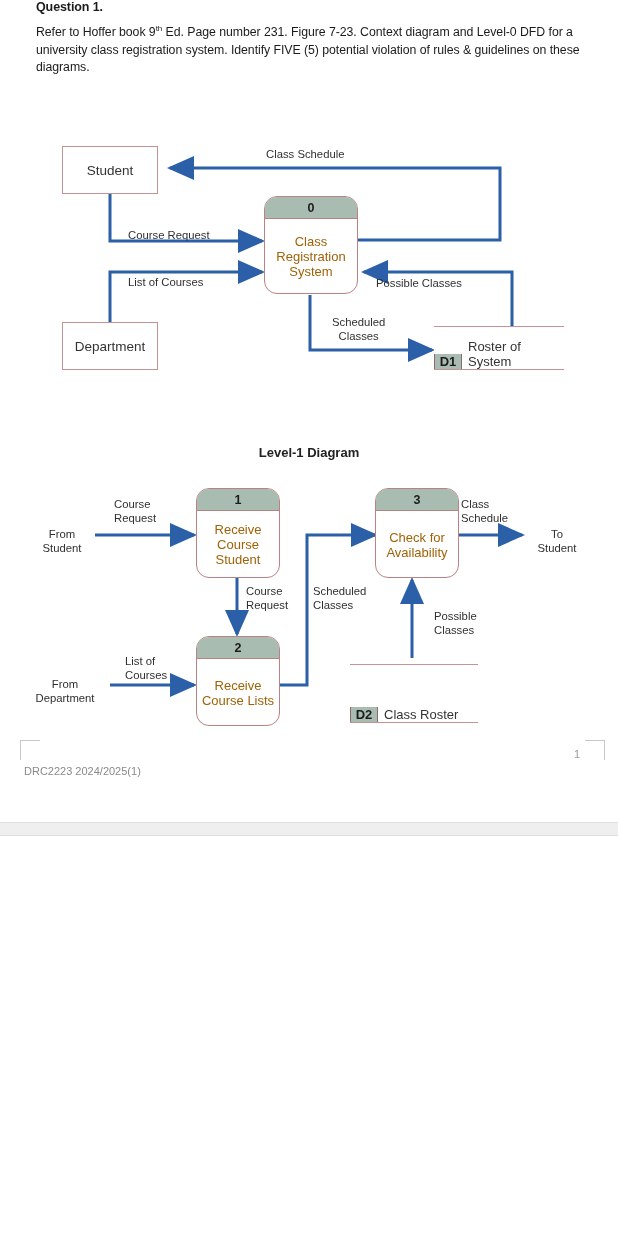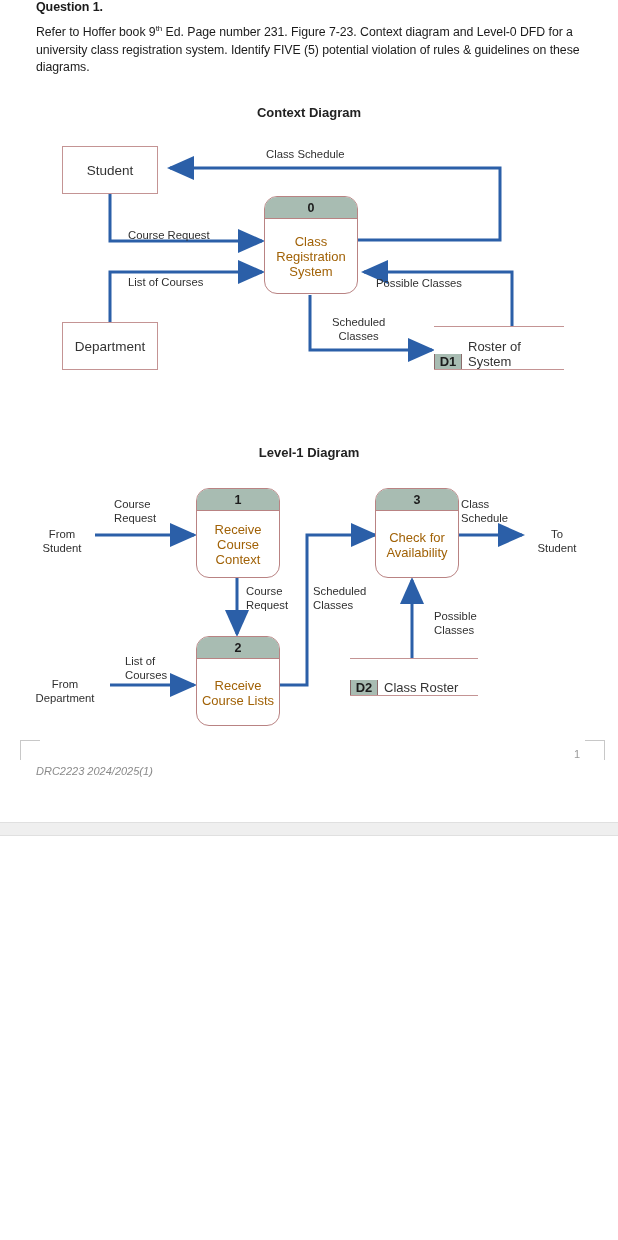--- a/index.html
+++ b/index.html
@@ -169,21 +169,20 @@
 </head>
 <body>
 
 <div class="page page-1">
 
   <div class="qhead" style="position:absolute;left:36px;top:0px;">Question 1.</div>
   <div class="qbody" style="position:absolute;left:36px;top:24px;width:548px;"><span>Refer to Hoffer book 9</span><sup>th</sup><span> Ed. Page number 231. Figure 7-23. Context diagram and Level-0 DFD for a university class registration system. Identify FIVE (5) potential violation of rules &amp; guidelines on these diagrams.</span></div>
 
   <div class="dgm" style="left:0px;top:100px;width:618px;height:300px;">
 
-    <div class="diagram-title" style="position:absolute;left:0;top:5px;width:618px;">Context Diagram</div>
 
     <svg width="618" height="300" style="position:absolute;left:0;top:0;">
       <defs>
         <marker id="ah" markerWidth="9" markerHeight="8" refX="8" refY="4" orient="auto">
           <polygon points="0,0 9,4 0,8" fill="#2b5fa8"></polygon>
         </marker>
       </defs>
 
       <polyline points="357,140 500,140 500,68 170,68" fill="none" stroke="#2b5fa8" stroke-width="3" marker-end="url(#ah)"></polyline>
 
@@ -245,38 +244,38 @@
 
       <line x1="412" y1="218" x2="412" y2="140" stroke="#2b5fa8" stroke-width="3" marker-end="url(#ah2)"></line>
 
       <line x1="457" y1="95" x2="522" y2="95" stroke="#2b5fa8" stroke-width="3" marker-end="url(#ah2)"></line>
     </svg>
 
     <div class="process" style="left:196px;top:48px;width:84px;height:90px;">
       <div class="pnum">1</div>
       <div class="pname">Receive
 Course
-Context</div>
+Student</div>
     </div>
 
     <div class="process" style="left:196px;top:196px;width:84px;height:90px;">
       <div class="pnum">2</div>
       <div class="pname">Receive
 Course
 Lists</div>
     </div>
 
     <div class="process" style="left:375px;top:48px;width:84px;height:90px;">
       <div class="pnum">3</div>
       <div class="pname">Check
 for
 Availability</div>
     </div>
 
-    <div class="store" style="left:350px;top:218px;width:128px;height:38px;">
+    <div class="store" style="left:350px;top:224px;width:128px;height:59px;">
       <div class="sid">D2</div>
       <div class="sname">Class
 Roster</div>
     </div>
 
     <div class="extlabel" style="left:30px;top:88px;width:64px;">From
 Student</div>
     <div class="extlabel" style="left:22px;top:238px;width:86px;">From
 Department</div>
     <div class="extlabel" style="left:528px;top:88px;width:58px;">To
@@ -298,21 +297,21 @@
 
   <div class="cropmark" style="left:20px;top:740px;width:20px;height:20px;">
     <i style="left:0;top:0;width:1px;height:20px;"></i>
     <i style="left:0;top:0;width:20px;height:1px;"></i>
   </div>
   <div class="cropmark" style="left:585px;top:740px;width:20px;height:20px;">
     <i style="right:0;top:0;width:1px;height:20px;position:absolute;"></i>
     <i style="left:0;top:0;width:20px;height:1px;"></i>
   </div>
   <div class="pagenum" style="left:574px;top:748px;">1</div>
-  <div class="footer-code" style="left:36px;top:765px;font-style:italic;">DRC2223 2024/2025(1)</div>
+  <div class="footer-code" style="left:24px;top:765px;">DRC2223 2024/2025(1)</div>
 </div>
 
 <div class="page-gap"></div>
 
 <div class="page page-2">
 
   
   
   
 

